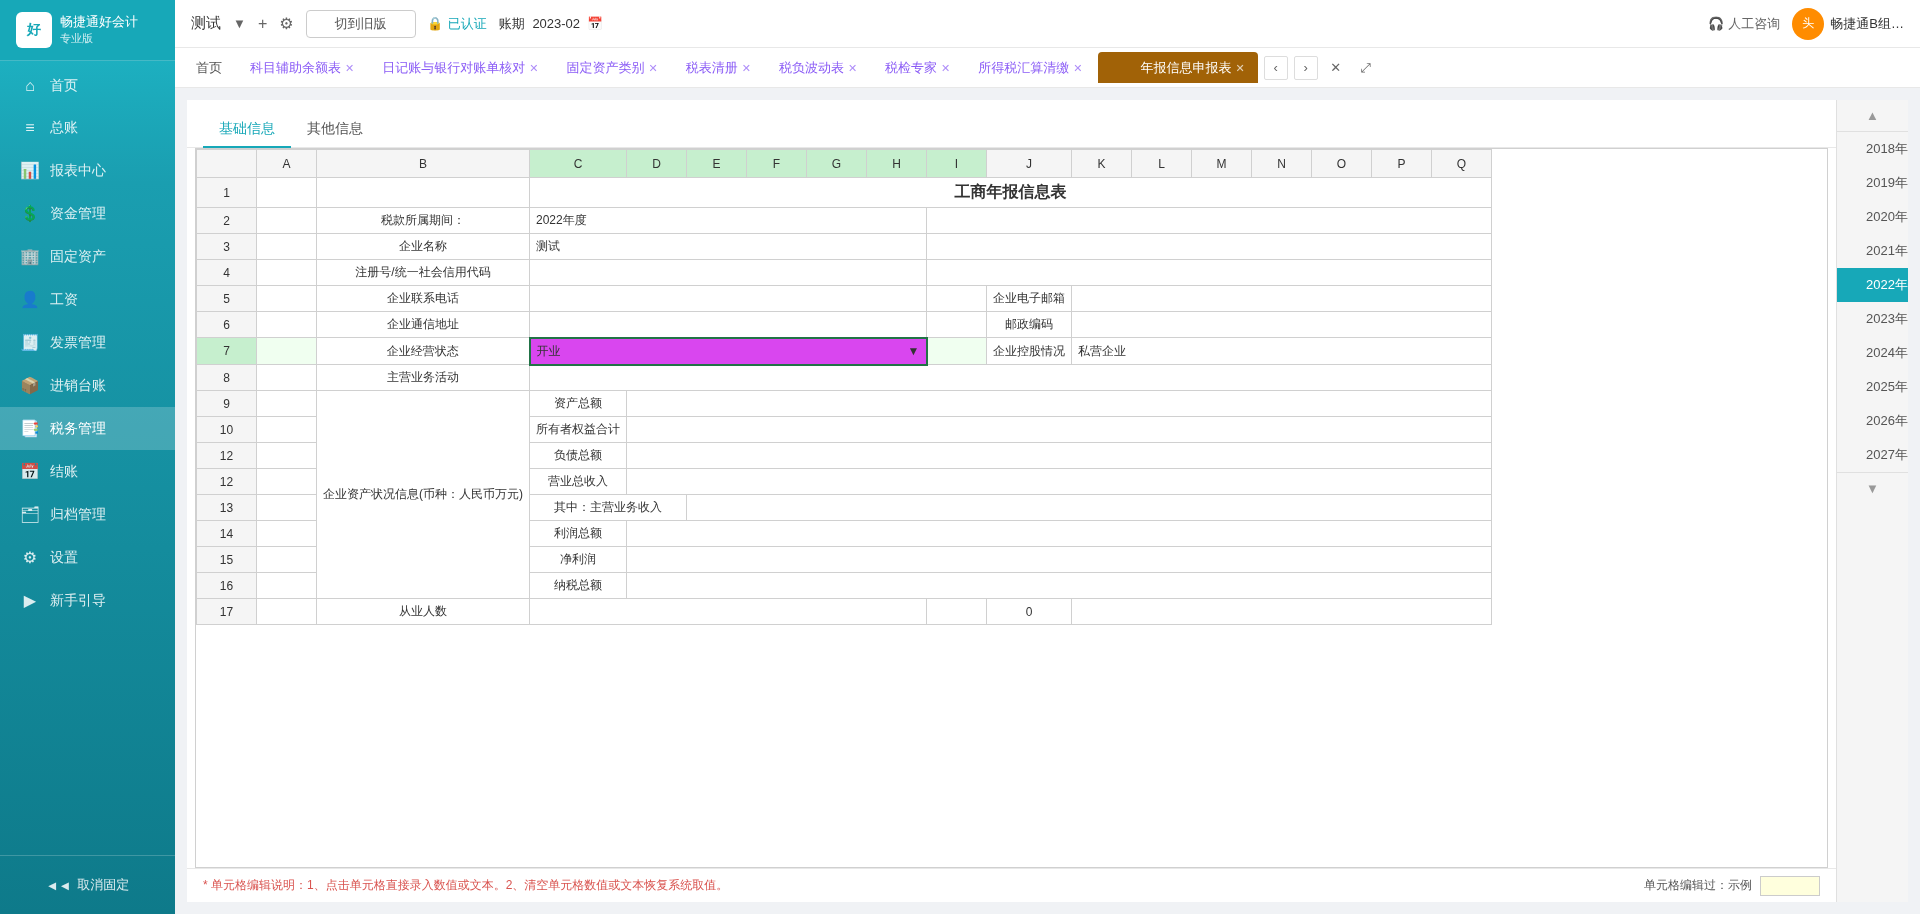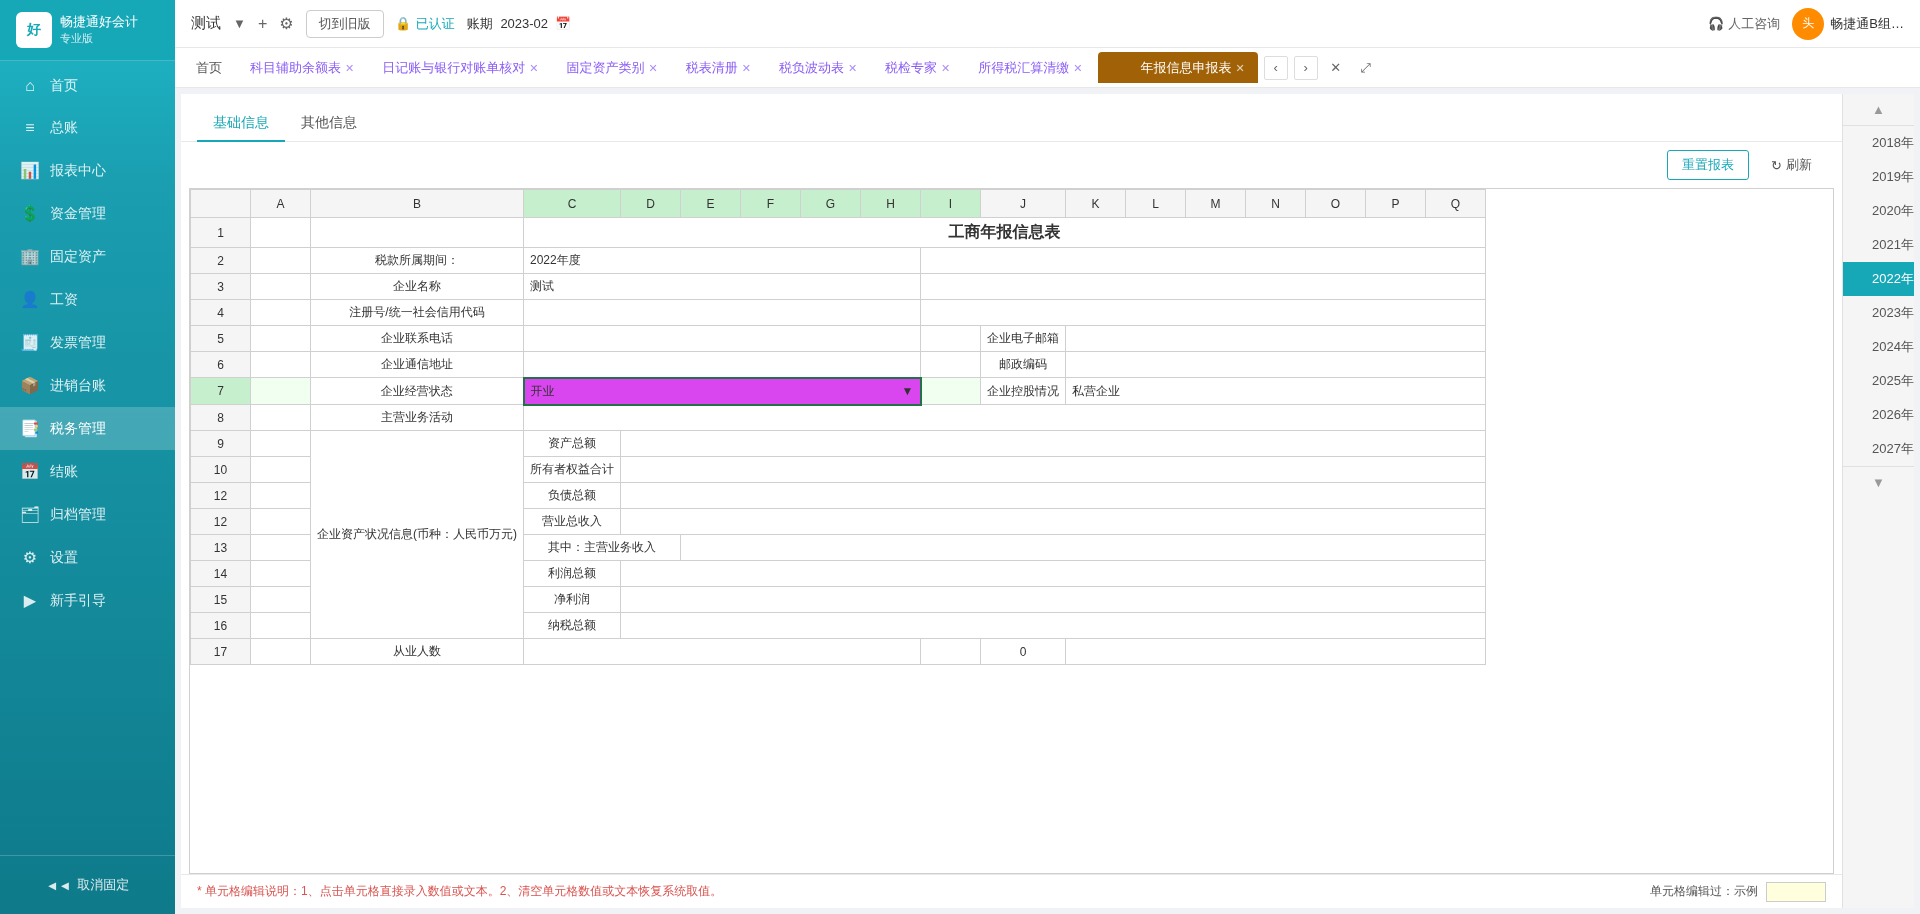--- a/index.html
+++ b/index.html
@@ -77,21 +77,21 @@
       border-bottom: 1px solid #e8e8e8;
       gap: 12px;
     }
     .topbar-title { font-size: 15px; color: #333; font-weight: 500; }
     .topbar-dropdown { color: #666; cursor: pointer; }
     .topbar-plus { color: #666; cursor: pointer; font-size: 16px; }
     .topbar-gear { color: #666; cursor: pointer; font-size: 16px; }
     .topbar-old-btn {
       border: 1px solid #ccc;
       border-radius: 4px;
-      padding: 4px 12px;
+      padding: 4px 28px;
       font-size: 13px;
       cursor: pointer;
       color: #555;
       background: white;
     }
     .topbar-cert {
       display: flex; align-items: center; gap: 4px;
       color: #17a8b8; font-size: 13px;
     }
     .topbar-period {
@@ -156,21 +156,21 @@
       display: flex; align-items: center; justify-content: center;
       cursor: pointer; color: #666; margin-left: 4px;
     }
 
     
     .content {
       flex: 1;
       display: flex;
       background: white;
       overflow: hidden;
-      margin: 6px;
+      margin: 12px;
     }
 
     
     .form-area {
       flex: 1;
       display: flex;
       flex-direction: column;
       overflow: hidden;
       padding: 0;
     }
@@ -509,27 +509,20 @@
 
       <div class="sub-tabs">
         <div class="sub-tab active">
           <span>基础信息</span>
         </div>
         <div class="sub-tab">
           <span>其他信息</span>
         </div>
       </div>
 
-      <div class="toolbar">
-        <button class="btn-reset">重置报表</button>
-        <button class="btn-refresh">
-          <span>↻</span>
-          <span>刷新</span>
-        </button>
-      </div>
 
       <div class="spreadsheet-wrapper">
         <table class="spreadsheet">
           <thead>
             <tr>
               <th class="col-header"></th>
               <th class="col-header">A</th>
               <th class="col-header">B</th>
               <th class="col-header active-col">C</th>
               <th class="col-header active-col">D</th>

